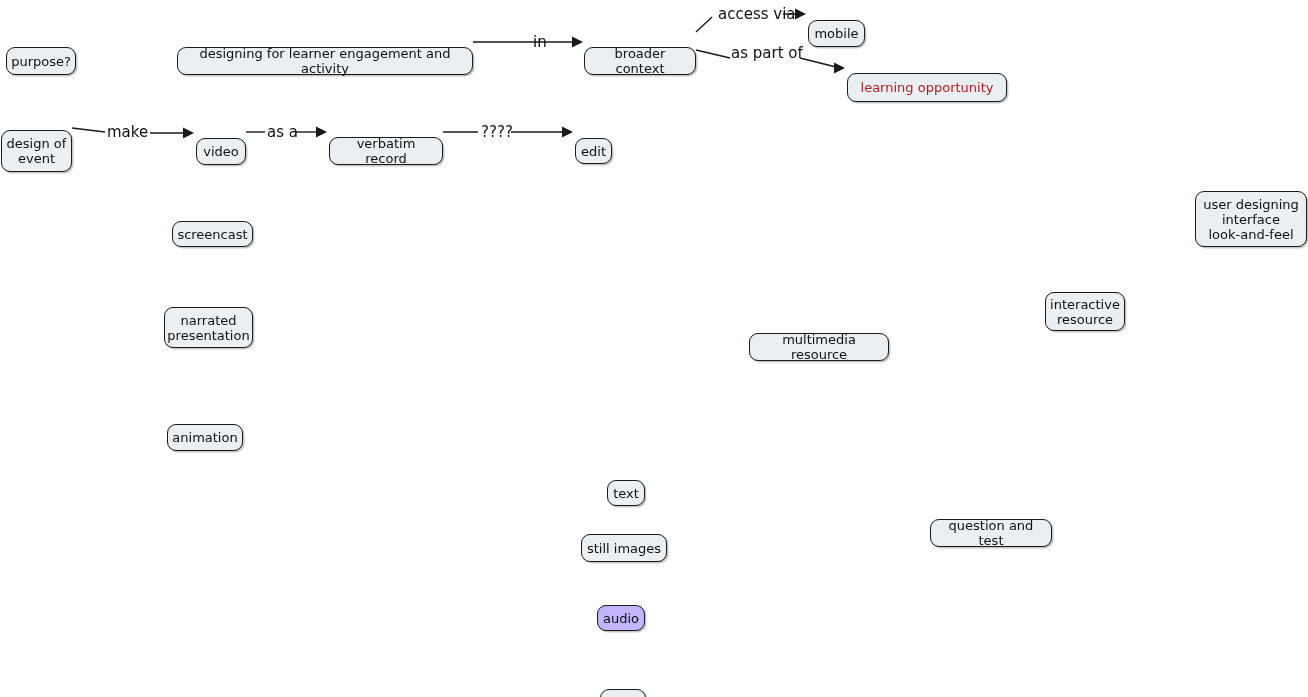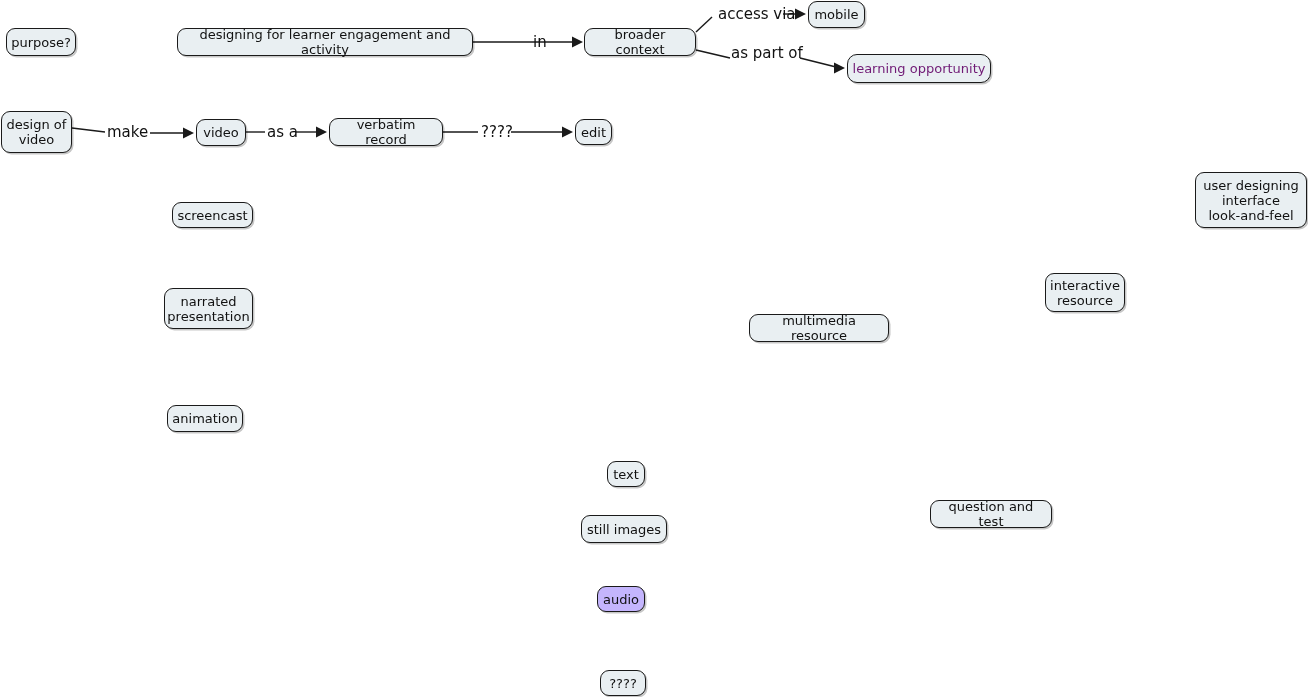--- a/index.html
+++ b/index.html
@@ -36,20 +36,21 @@
     color: #111111;
     font-size: 13px;
     line-height: 15px;
     text-align: center;
     display: flex;
     align-items: center;
     justify-content: center;
     padding: 3px 4px;
     white-space: pre-line;
     box-shadow: 1.5px 1.5px 0 rgba(0,0,0,0.22);
+    margin-top: 19px;
   }
   .edge-label {
     position: absolute;
     font-size: 15px;
     line-height: 14px;
     color: #111111;
     background: transparent;
     white-space: nowrap;
   }
 </style>
@@ -76,23 +77,23 @@
       <path d="M 443 132 L 478 132" stroke="#1a1a1a" stroke-width="1.4" fill="none"></path>
       <path d="M 511 132 L 568 132" stroke="#1a1a1a" stroke-width="1.4" fill="none"></path>
       <polygon points="562,126.5 573,132 562,137.5" fill="#1a1a1a"></polygon>
     </svg>
 
   <div id="node-layer">
       <div class="node" style="left: 6px; top: 28px; width: 70px; height: 28px; background: rgb(233, 239, 242); border-color: rgb(26, 26, 26); color: rgb(17, 17, 17);">purpose?</div>
       <div class="node" style="left: 177px; top: 28px; width: 296px; height: 28px; background: rgb(233, 239, 242); border-color: rgb(26, 26, 26); color: rgb(17, 17, 17);">designing for learner engagement and activity</div>
       <div class="node" style="left: 584px; top: 28px; width: 112px; height: 28px; background: rgb(233, 239, 242); border-color: rgb(26, 26, 26); color: rgb(17, 17, 17);">broader context</div>
       <div class="node" style="left: 808px; top: 1px; width: 57px; height: 27px; background: rgb(233, 239, 242); border-color: rgb(26, 26, 26); color: rgb(17, 17, 17);">mobile</div>
-      <div class="node" style="left: 847px; top: 54px; width: 144px; height: 29px; background: rgb(233, 239, 242); border-color: rgb(26, 26, 26); color: #701a75; border-radius: 10px;">learning opportunity</div>
+      <div class="node" style="left: 847px; top: 54px; width: 160px; height: 29px; background: rgb(233, 239, 242); border-color: rgb(26, 26, 26); color: #b91c1c;">learning opportunity</div>
       <div class="node" style="left: 1px; top: 111px; width: 71px; height: 42px; background: rgb(233, 239, 242); border-color: rgb(26, 26, 26); color: rgb(17, 17, 17);">design of
-video</div>
+event</div>
       <div class="node" style="left: 196px; top: 119px; width: 50px; height: 27px; background: rgb(233, 239, 242); border-color: rgb(26, 26, 26); color: rgb(17, 17, 17);">video</div>
       <div class="node" style="left: 329px; top: 118px; width: 114px; height: 28px; background: rgb(233, 239, 242); border-color: rgb(26, 26, 26); color: rgb(17, 17, 17);">verbatim record</div>
       <div class="node" style="left: 575px; top: 119px; width: 37px; height: 26px; background: rgb(233, 239, 242); border-color: rgb(26, 26, 26); color: rgb(17, 17, 17);">edit</div>
       <div class="node" style="left: 1195px; top: 172px; width: 112px; height: 56px; background: rgb(233, 239, 242); border-color: rgb(26, 26, 26); color: rgb(17, 17, 17);">user designing
 interface
 look-and-feel</div>
       <div class="node" style="left: 172px; top: 202px; width: 81px; height: 26px; background: rgb(233, 239, 242); border-color: rgb(26, 26, 26); color: rgb(17, 17, 17);">screencast</div>
       <div class="node" style="left: 1045px; top: 273px; width: 80px; height: 39px; background: rgb(233, 239, 242); border-color: rgb(26, 26, 26); color: rgb(17, 17, 17); text-align: center;">interactive
 resource</div>
       <div class="node" style="left: 164px; top: 288px; width: 89px; height: 41px; background: rgb(233, 239, 242); border-color: rgb(26, 26, 26); color: rgb(17, 17, 17);">narrated

